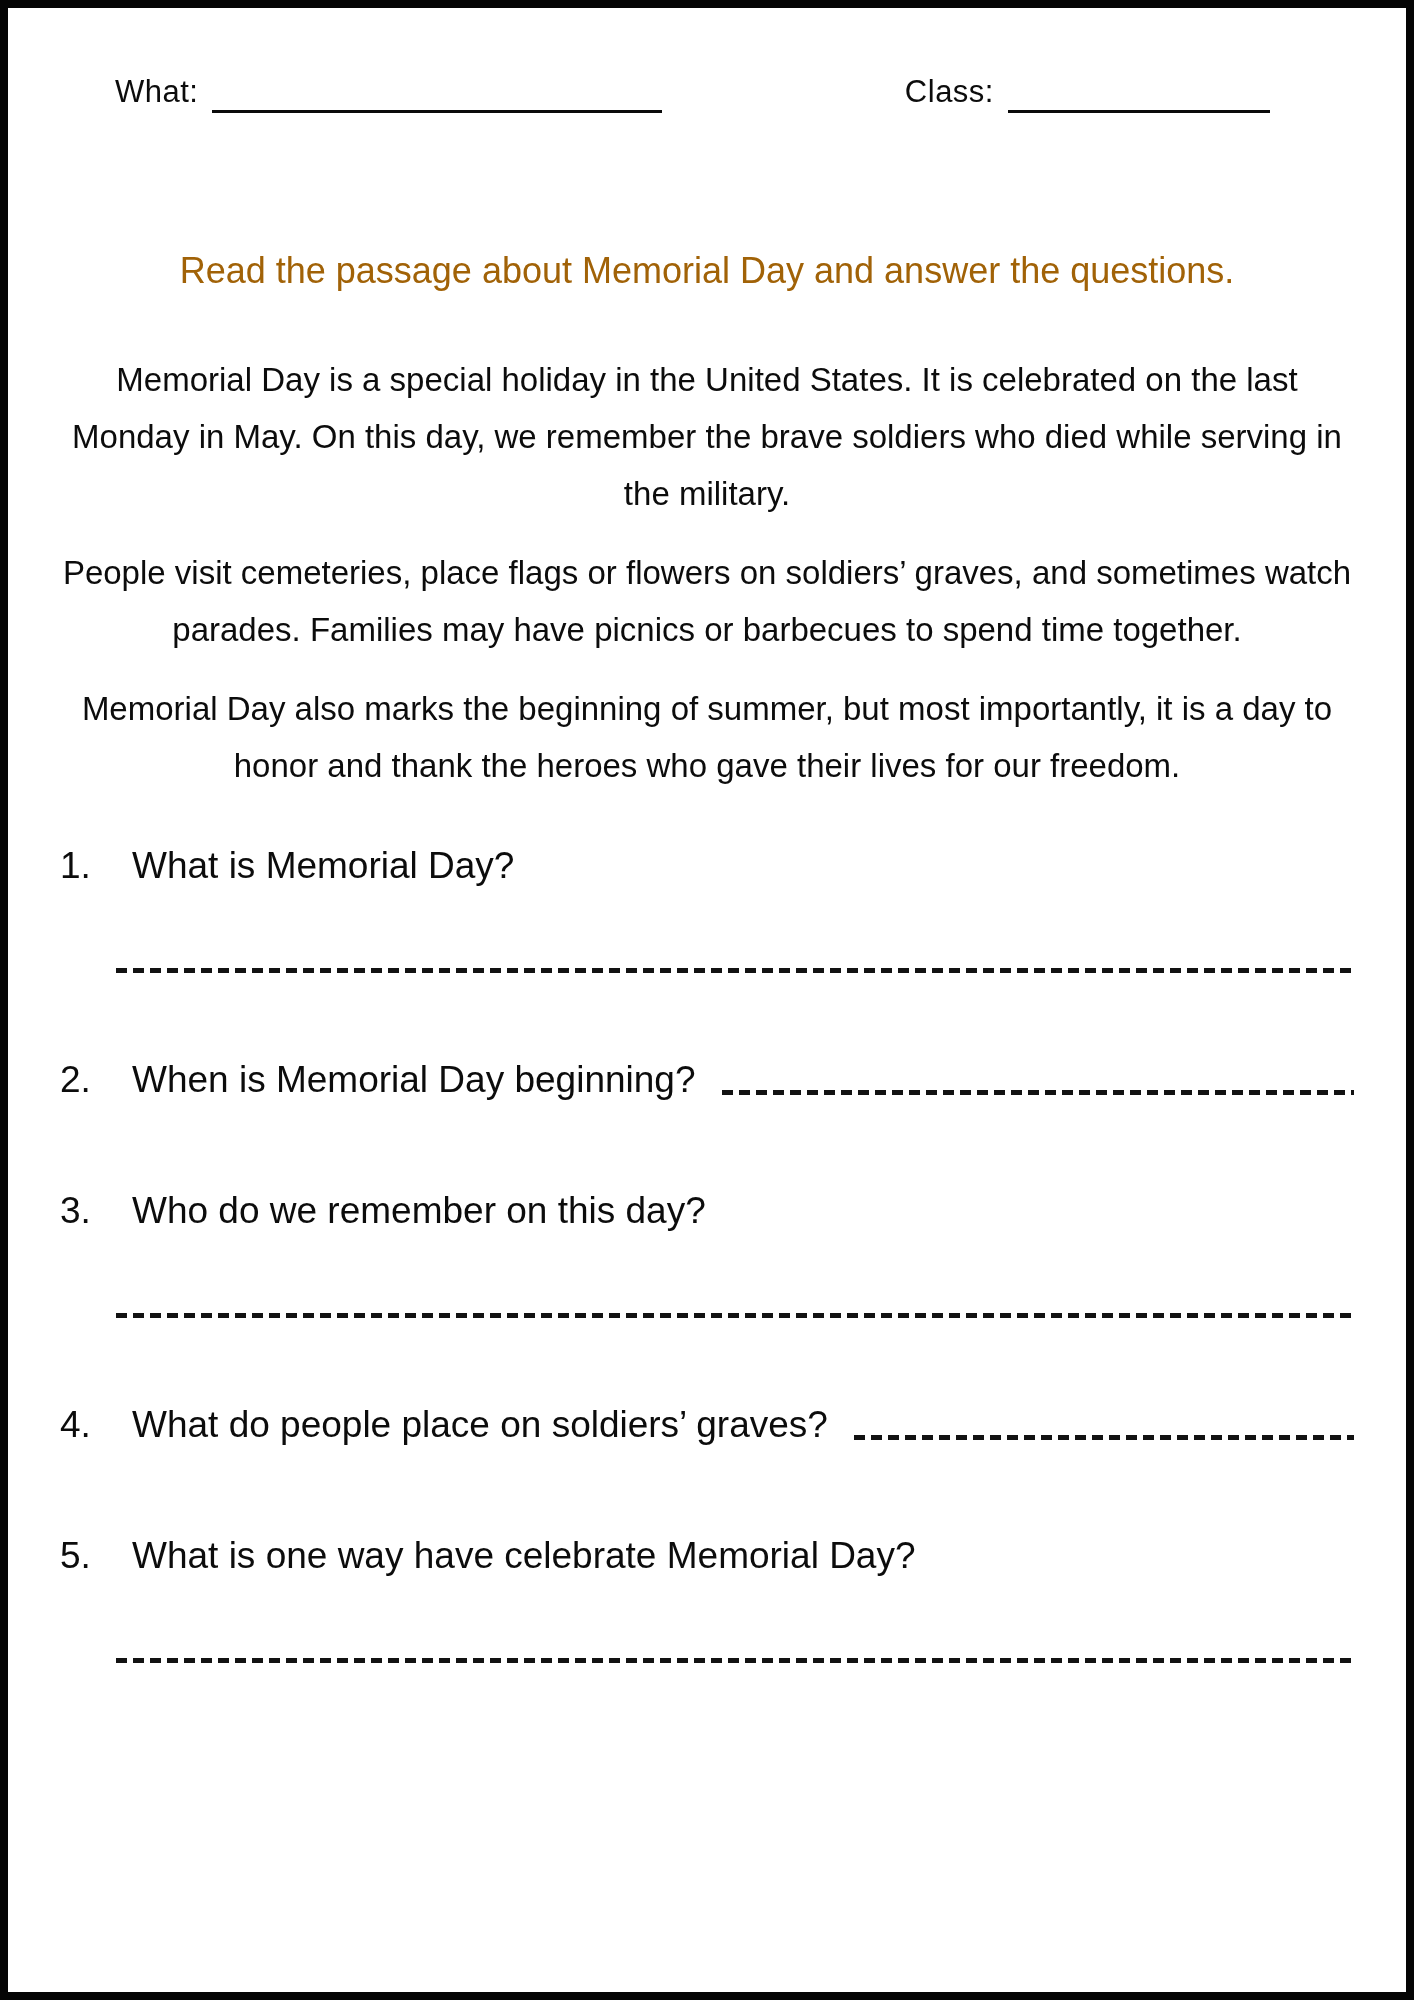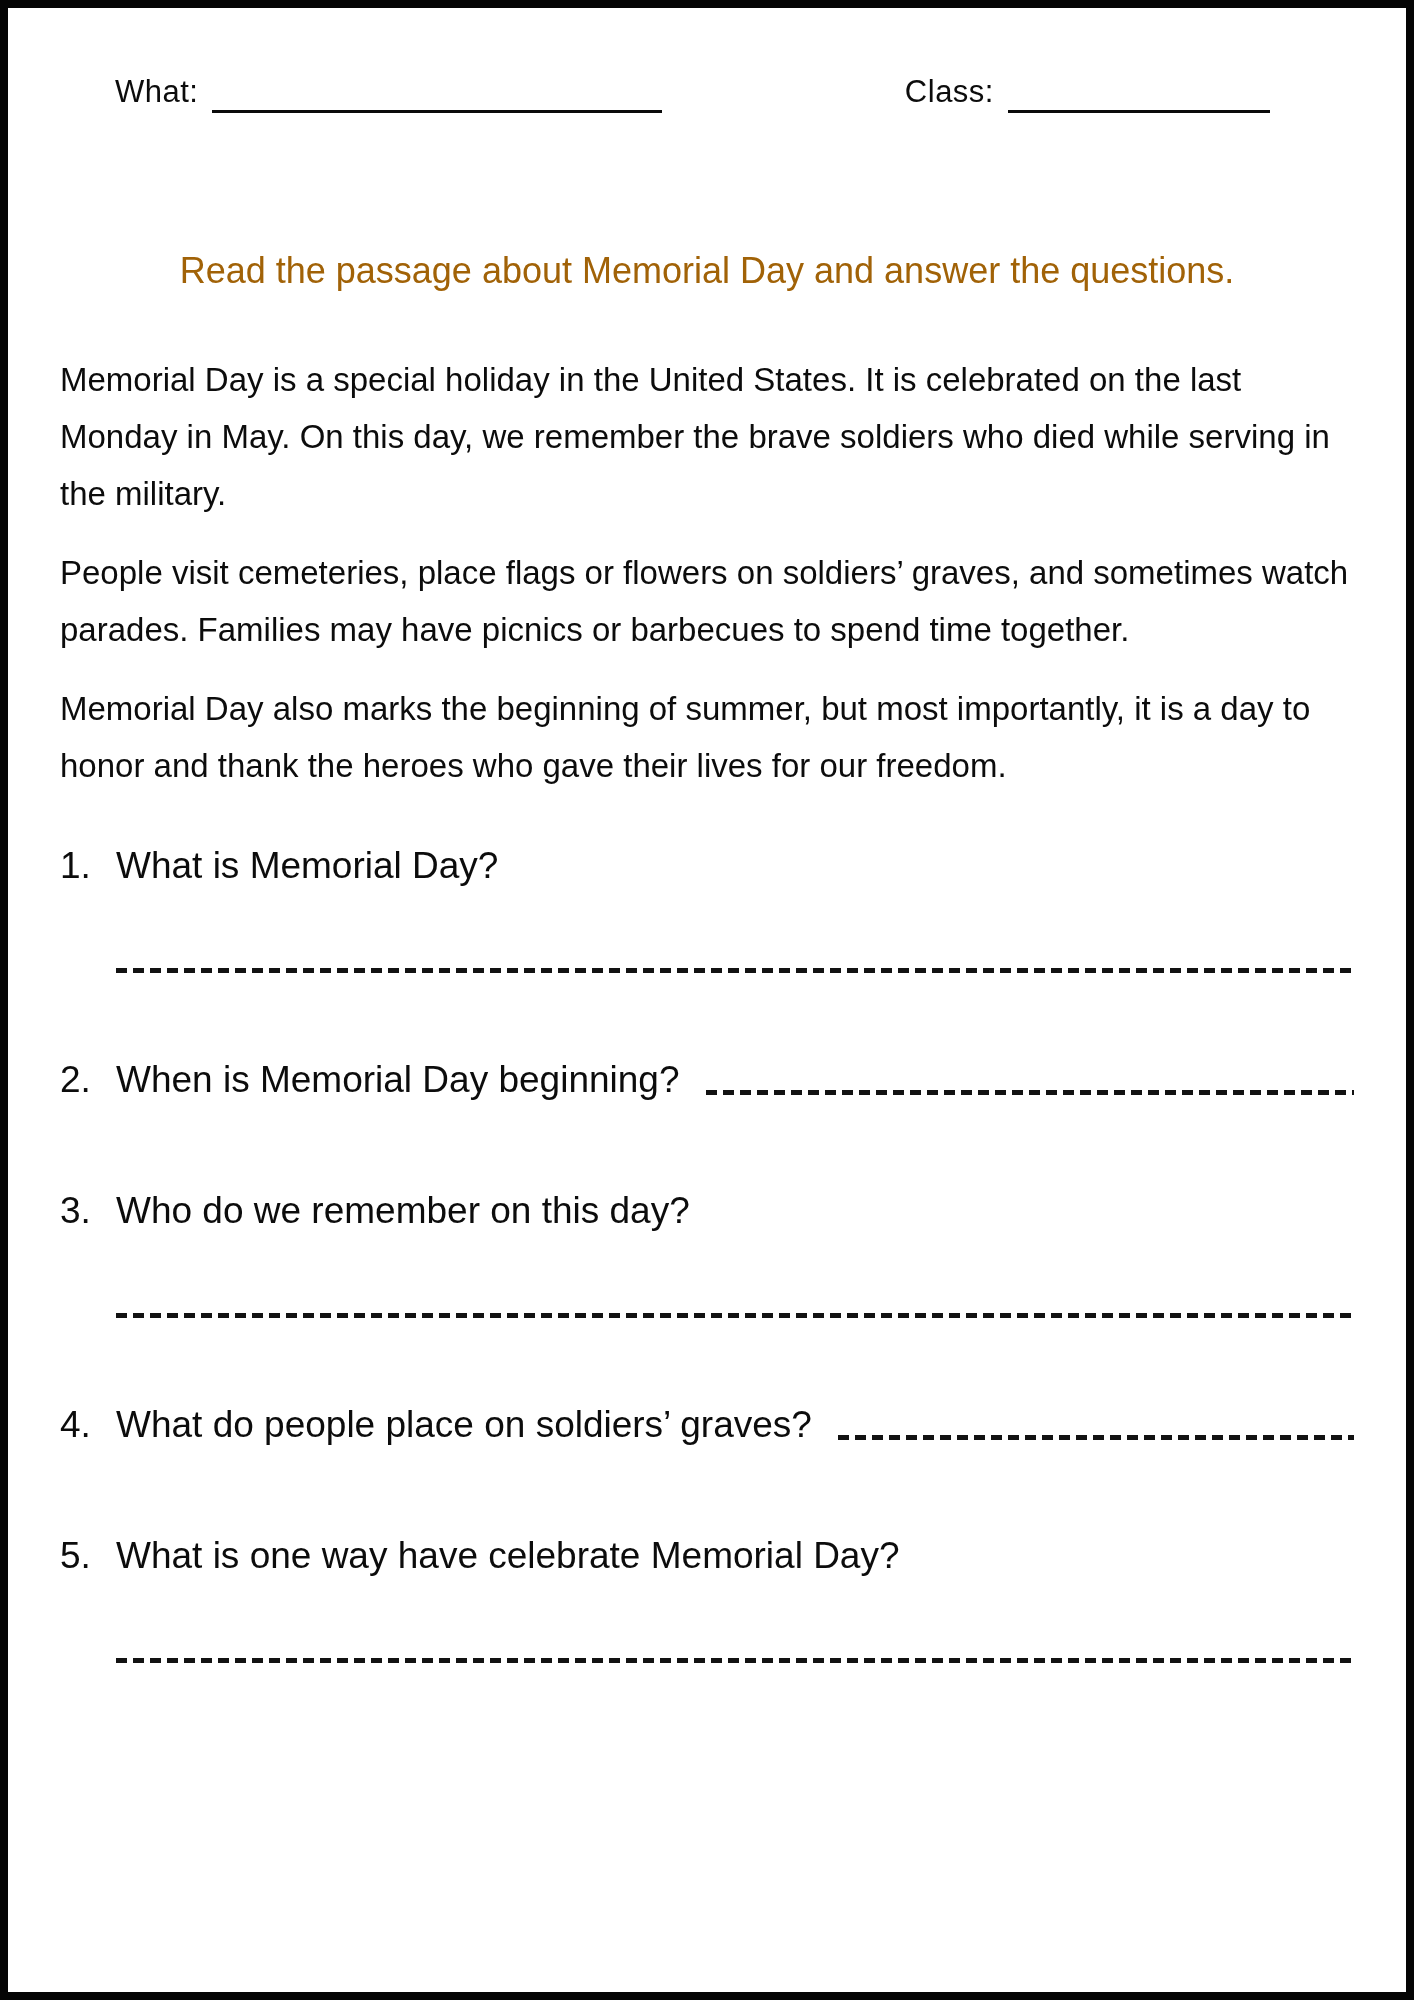--- a/index.html
+++ b/index.html
@@ -57,20 +57,21 @@
     font-size: 36px;
     line-height: 1.2;
     font-weight: 400;
     color: #a16207;
   }
 
   
   .passage { margin-top: 58px; }
   .passage p {
     margin: 0 0 22px 0;
+    text-align: center;
     font-size: 33px;
     line-height: 57px;
     font-weight: 400;
     color: #0c0c0c;
   }
 
   
   .questions { margin-top: 48px; }
   .question { margin-top: 83px; }
   .question:first-child { margin-top: 0; }
@@ -78,21 +79,21 @@
     display: flex;
     align-items: baseline;
     font-size: 37px;
     line-height: 1.3;
   }
   .q-num {
     flex: 0 0 auto;
     width: 56px;
     text-align: left;
   }
-  .q-text { flex: 0 0 auto; }
+  .q-text { flex: 0 0 auto; margin-left: 16px; }
 
   .answer-line {
     height: 5px;
     background: repeating-linear-gradient(90deg, #121212 0 11px, transparent 11px 17px);
   }
   .block-line {
     margin-top: 78px;
     margin-left: 56px;
     margin-right: 2px;
   }

